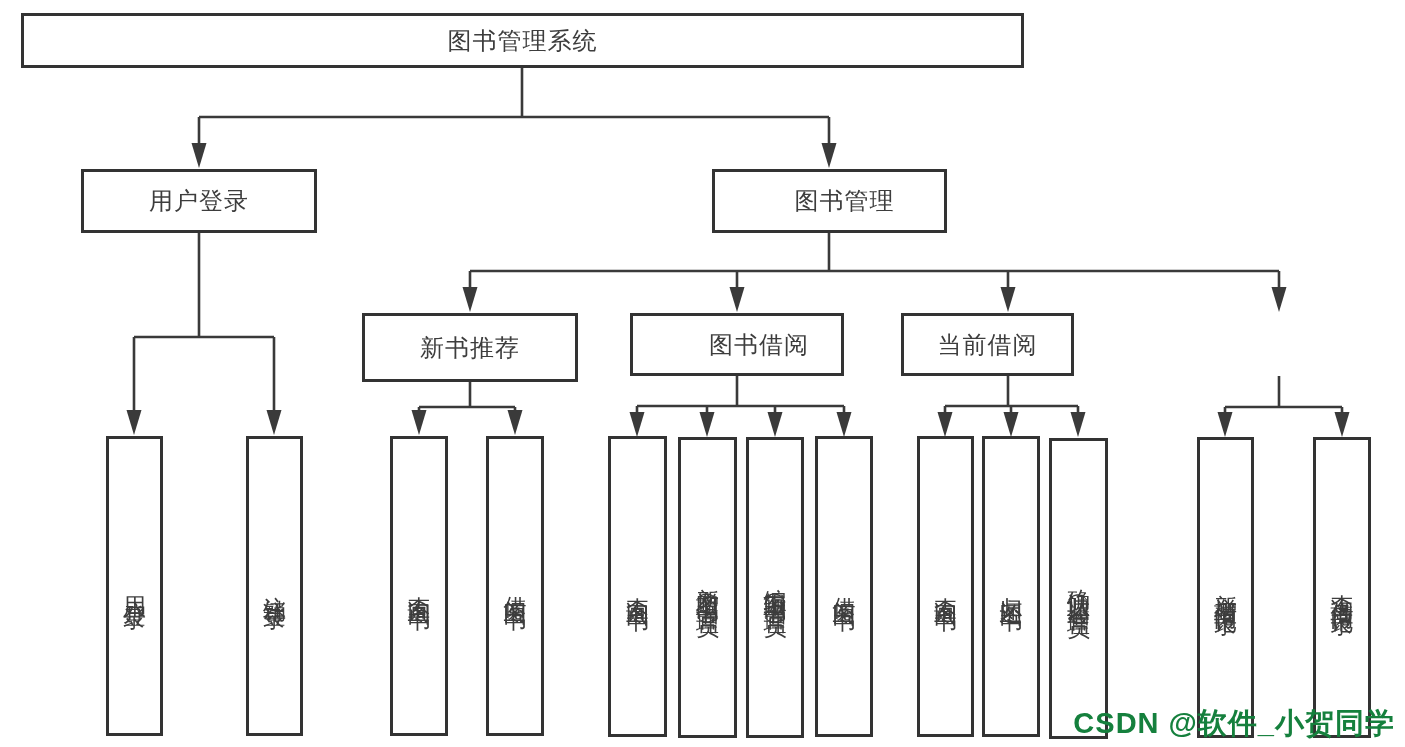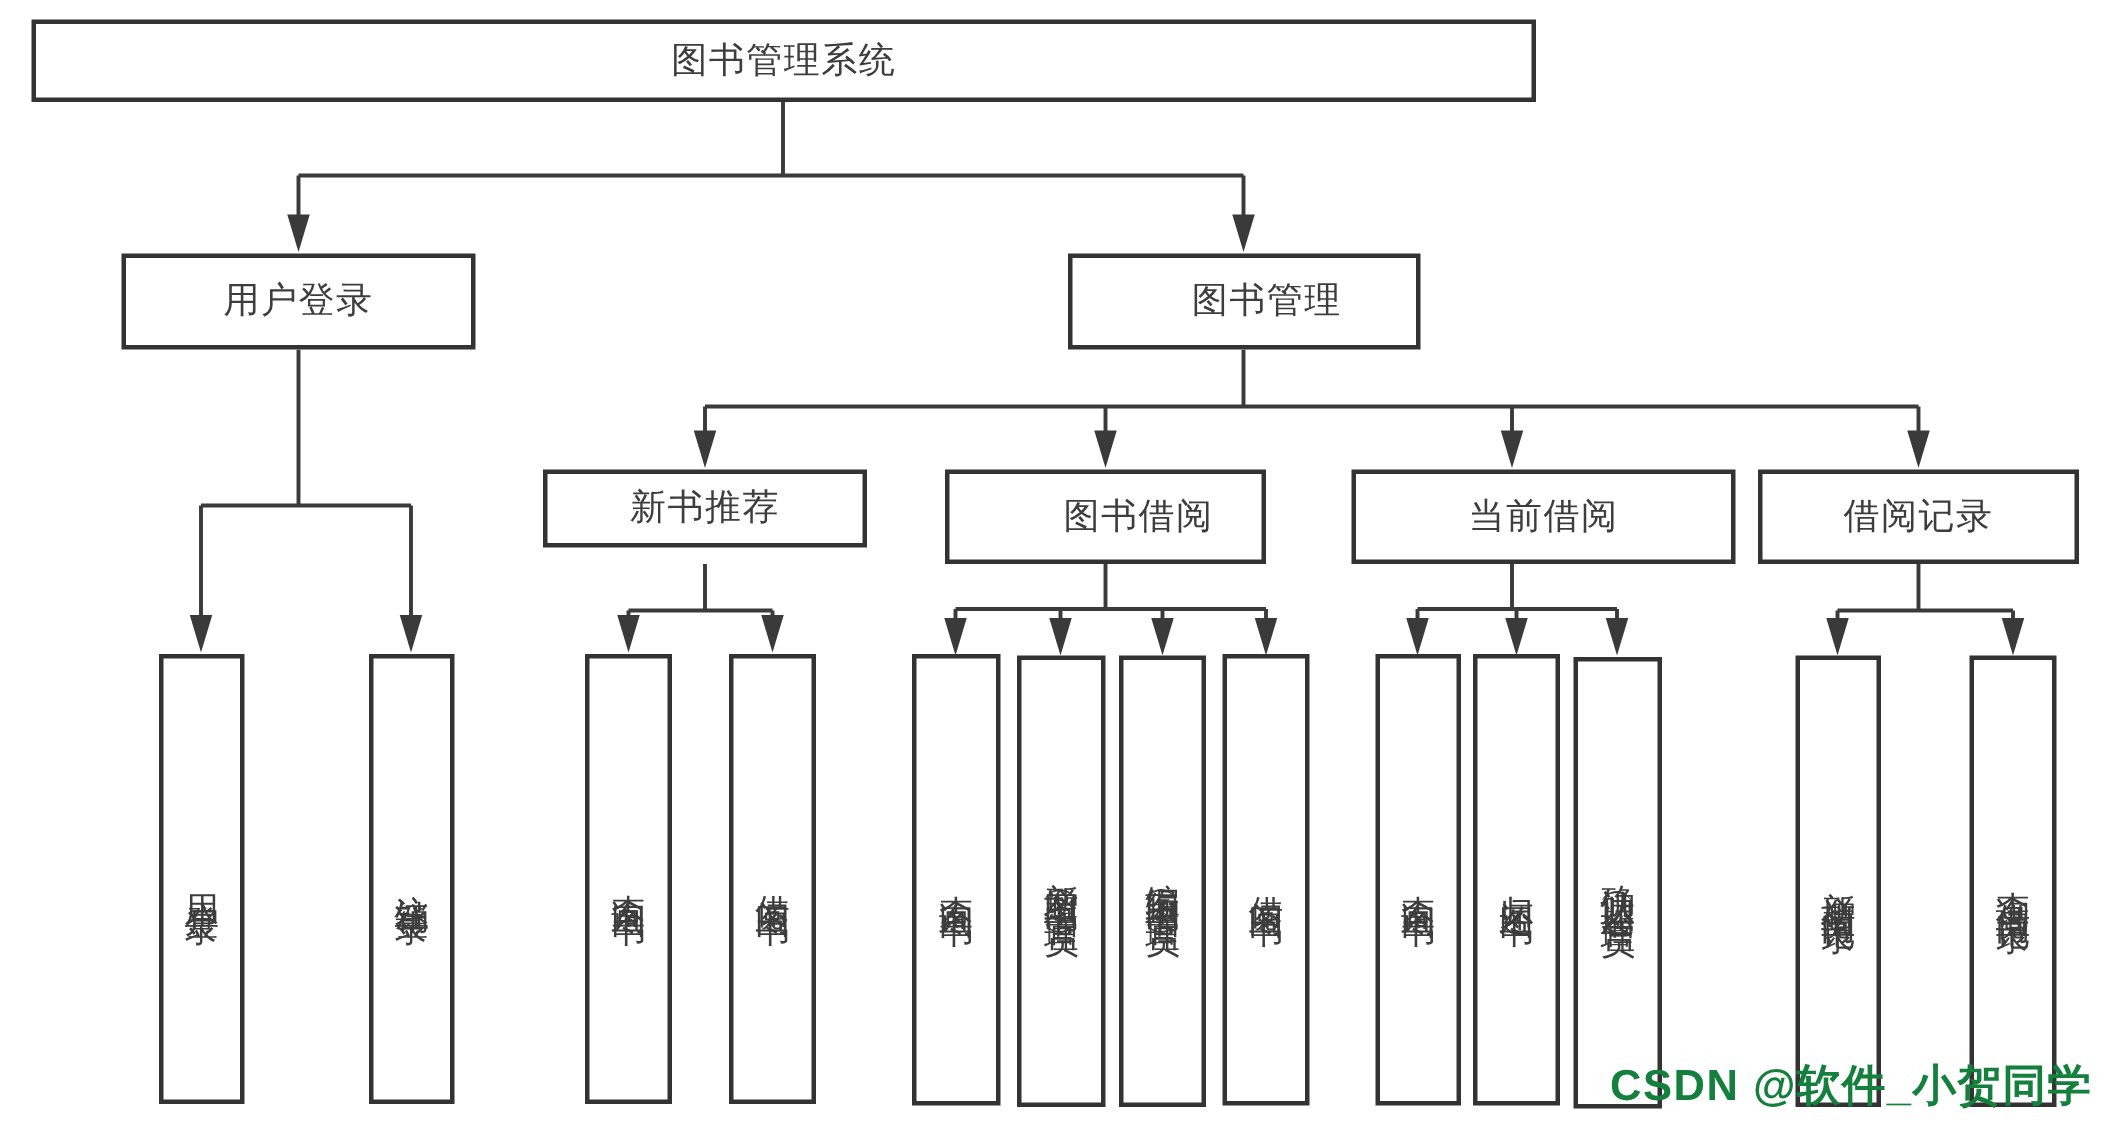--- a/index.html
+++ b/index.html
@@ -91,24 +91,23 @@
       <polygon points="1217.5,412 1232.5,412 1225,437"></polygon>
       <polygon points="1334.5,412 1349.5,412 1342,437"></polygon>
     </g>
   </svg>
 
   <div class="node" style="left:21px; top:13px; width:1003px; height:55px;">图书管理系统</div>
 
   <div class="node" style="left:81px; top:169px; width:236px; height:64px;">用户登录</div>
   <div class="node" style="left:712px; top:169px; width:235px; height:64px;padding-left:30px;">图书管理</div>
 
-  <div class="node" style="left:362px; top:313px; width:216px; height:52px;">新书推荐</div>
+  <div class="node" style="left:362px; top:313px; width:216px; height:69px;">新书推荐</div>
   <div class="node" style="left:630px; top:313px; width:214px; height:63px;padding-left:44px;">图书借阅</div>
-  <div class="node" style="left:901px; top:313px; width:256px; height:63px;">当前借阅</div>
-  <div class="node" style="left:1172px; top:313px; width:214px; height:63px;">借阅记录</div>
+  <div class="node" style="left:901px; top:313px; width:173px; height:63px;">当前借阅</div>
 
   <div class="node vnode" style="left:106px; top:436px; width:57px; height:300px;">用户登录</div>
   <div class="node vnode" style="left:246px; top:436px; width:57px; height:300px;">注销登录</div>
 
   <div class="node vnode" style="left:390px; top:436px; width:58px; height:300px;">查询图书</div>
   <div class="node vnode" style="left:486px; top:436px; width:58px; height:300px;">借阅图书</div>
 
   <div class="node vnode" style="left:608px; top:436px; width:59px; height:301px;">查询图书</div>
   <div class="node vnode" style="left:678px; top:437px; width:59px; height:301px;">新增图书（管理员）</div>
   <div class="node vnode" style="left:746px; top:437px; width:58px; height:301px;">编辑图书（管理员）</div>

